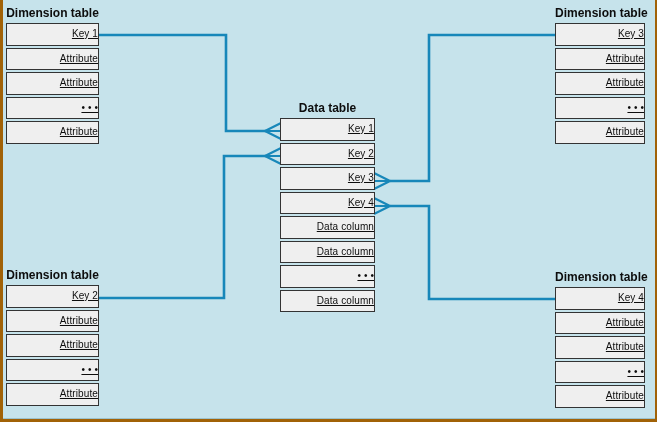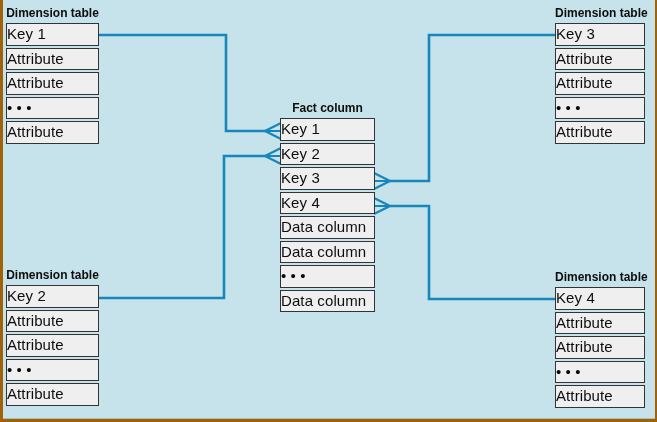--- a/index.html
+++ b/index.html
@@ -20,23 +20,24 @@
   .tbl-title {
     height:17px; line-height:15px; text-align:center;
     font-size:12px; font-weight:700; color:var(--text,#0d0d0d);
     white-space:nowrap;
   }
   .rows { display:flex; flex-direction:column; gap:2px; background:transparent; }
   .cell {
     background:var(--cell,#efefef);
     border:1.5px solid var(--border,#333333);
     height:20.5px; line-height:20.5px;
-    text-align:left; font-size:15px; color:var(--text,#0d0d0d);
+    text-align:right; font-size:10px; color:var(--text,#0d0d0d);
     letter-spacing:0.1px;
     box-sizing:content-box;
+    text-decoration:underline;
   }
   .w-left  { width:93px; }
   .w-right { width:90px; }
   .w-fact  { width:95px; }
 </style>
 </head>
 <body>
 
 <div class="stage">
   <div class="panel"></div>
@@ -72,21 +73,21 @@
     <div class="rows">
         <div class="cell">Key 2</div>
         <div class="cell">Attribute</div>
         <div class="cell">Attribute</div>
         <div class="cell">• • •</div>
         <div class="cell">Attribute</div>
       </div>
   </div>
 
   <div class="tbl w-fact" style="left:280px; top:101px;">
-    <div class="tbl-title">Fact column</div>
+    <div class="tbl-title">Data table</div>
     <div class="rows">
         <div class="cell">Key 1</div>
         <div class="cell">Key 2</div>
         <div class="cell">Key 3</div>
         <div class="cell">Key 4</div>
         <div class="cell">Data column</div>
         <div class="cell">Data column</div>
         <div class="cell">• • •</div>
         <div class="cell">Data column</div>
       </div>

